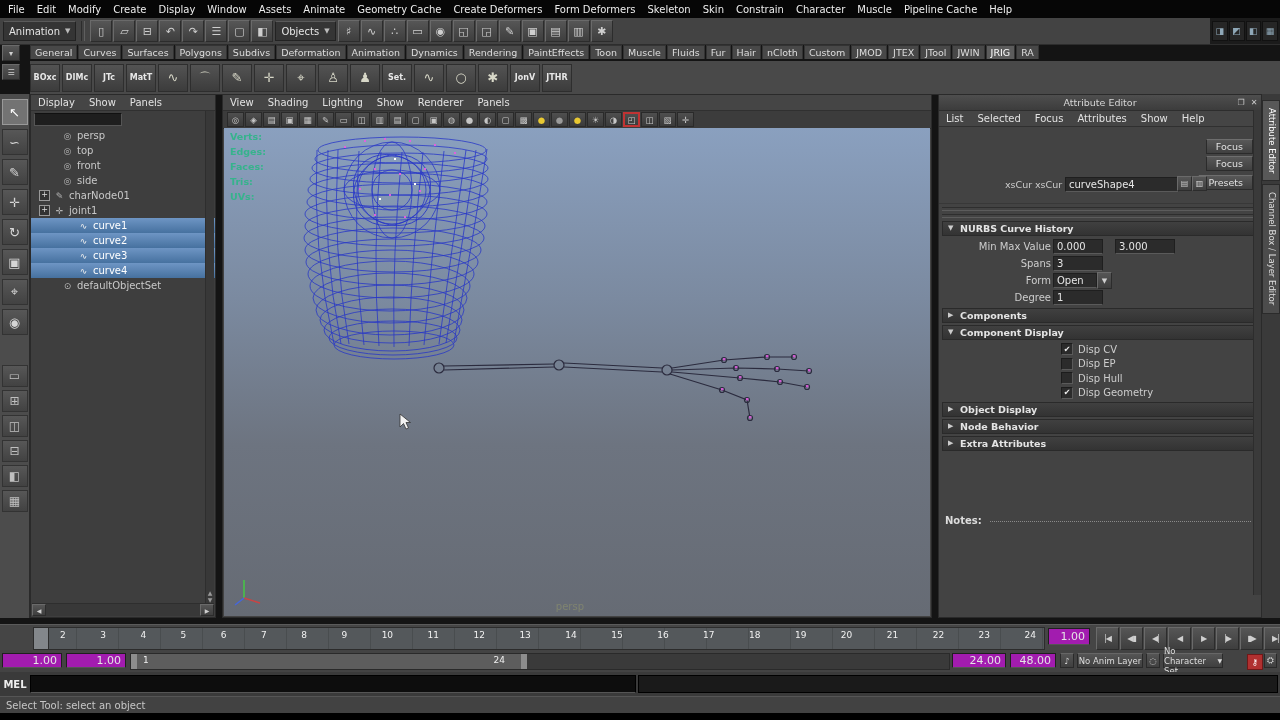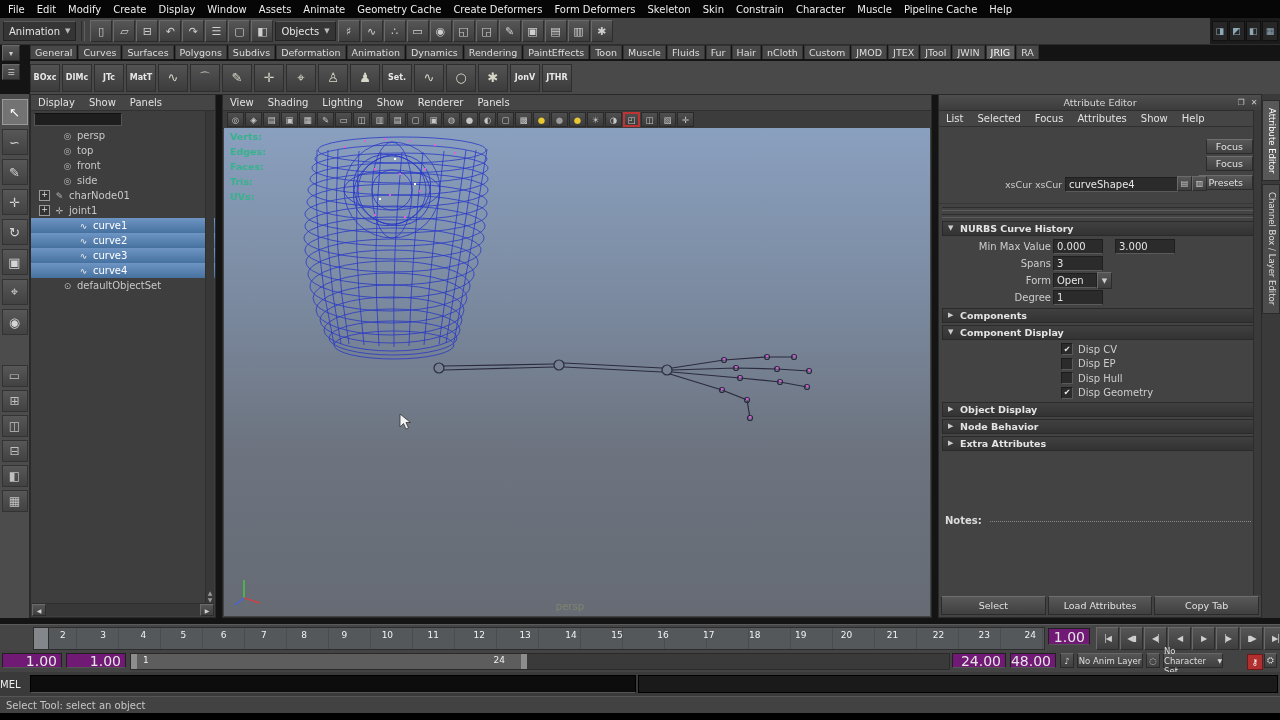--- a/index.html
+++ b/index.html
@@ -86,29 +86,29 @@
   
   #timeline{position:absolute;top:624px;left:0;right:0;height:26px;background:#454545;border-top:1px solid #5a5a5a;border-bottom:1px solid #2e2e2e}
   #tl-track{position:absolute;left:33px;top:2px;width:1010px;height:21px;background:#54585b;border:1px solid #2c2c2c;background-image:repeating-linear-gradient(90deg,rgba(0,0,0,.13) 0 1px,transparent 1px 42px)}
   #tl-playhead{position:absolute;left:0;top:0;bottom:0;width:14px;background:#83878b;border-right:1px solid #2e2e2e}
   #tl-numbers{position:absolute;left:26px;right:8px;top:2px;display:flex;justify-content:space-between;font-size:9px;color:#f2f2f2}
   #tl-current{position:absolute;left:1048px;top:3px;width:42px;height:17px}
   #tl-buttons{position:absolute;left:1096px;top:2px;display:flex;gap:1px}
   #tl-buttons .ibtn{width:21px;height:21px;font-size:8px;letter-spacing:-1px}
   
   #rangebar{position:absolute;top:650px;left:0;right:0;height:22px;background:#434343;border-bottom:1px solid #2a2a2a}
-  .rs-field{position:absolute;top:3px;height:15px;background:#701a75;border:1px solid #1f1f1f;border-bottom-color:#555;color:#e5e5e5;font-size:14px;display:flex;align-items:center;justify-content:flex-end;padding:0 4px;box-sizing:border-box}
+  .rs-field{position:absolute;top:3px;height:15px;background:#a21caf;border:1px solid #1f1f1f;border-bottom-color:#555;color:#e5e5e5;font-size:11px;display:flex;align-items:center;justify-content:flex-end;padding:0 4px;box-sizing:border-box}
   #rs-track{position:absolute;left:130px;top:3px;width:818px;height:15px;background:#3a3a3a;border:1px solid #2a2a2a}
   #rs-active{position:absolute;left:0;top:0;bottom:0;width:47%;background:#5d5d5d;border-right:6px solid #8d8d8d;border-left:6px solid #8d8d8d}
   #rs-track .rlab{position:absolute;top:1px;font-size:9px;color:#f0f0f0}
   #rangebar .small-btn{position:absolute;top:3px;height:15px;background:linear-gradient(#555,#3f3f3f);border:1px solid #2a2a2a;border-top-color:#666;color:#ddd;font-size:8.5px;display:flex;align-items:center;justify-content:center;gap:3px;box-sizing:border-box}
   #autokey-btn{position:absolute;top:4px;left:1247px;width:14px;height:14px;background:#b03030;border:1px solid #701818;display:flex;align-items:center;justify-content:center;color:#fff;font-size:8px}
   
   #melbar{position:absolute;top:672px;left:0;right:0;height:24px;background:#3a3a3a;display:flex;align-items:center}
-  #mel-label{width:30px;text-align:left;font-size:10px;color:#eee;font-weight:normal}
+  #mel-label{width:30px;text-align:center;font-size:10px;color:#eee;font-weight:bold}
   #mel-input{width:604px;height:16px;background:#0d0d0d;border:1px solid #000;border-bottom-color:#555}
   #mel-output{flex:1;height:16px;background:#1a1a1a;border:1px solid #000;margin:0 2px}
   #helpbar{position:absolute;top:696px;left:0;right:0;height:17px;background:#424242;border-top:1px solid #555;display:flex;align-items:center;padding-left:6px;font-size:10px;color:#c6c6c6}
   #bottomblack{position:absolute;top:713px;left:0;right:0;height:7px;background:#000}
 </style>
 </head>
 <body>
 
 <div id="menubar">
 
@@ -643,25 +643,20 @@
     </div>
   <div class="ae-sec collapsed">Object Display</div>
   <div class="ae-sec collapsed">Node Behavior</div>
   <div class="ae-sec collapsed">Extra Attributes</div>
 
   <div id="ae-notes">
     <span class="nlab">Notes:</span>
     <span class="ndots"></span>
   </div>
 
-  <div id="ae-bottom">
-    <div class="ae-btn">Select</div>
-    <div class="ae-btn">Load Attributes</div>
-    <div class="ae-btn">Copy Tab</div>
-  </div>
   <div id="ae-vscroll"></div>
 </div>
 
 <div id="sidetabs">
   <div class="vtab active">Attribute Editor</div>
   <div class="vtab">Channel Box / Layer Editor</div>
 </div>
 
 <div id="timeline">
   <div id="tl-track">

